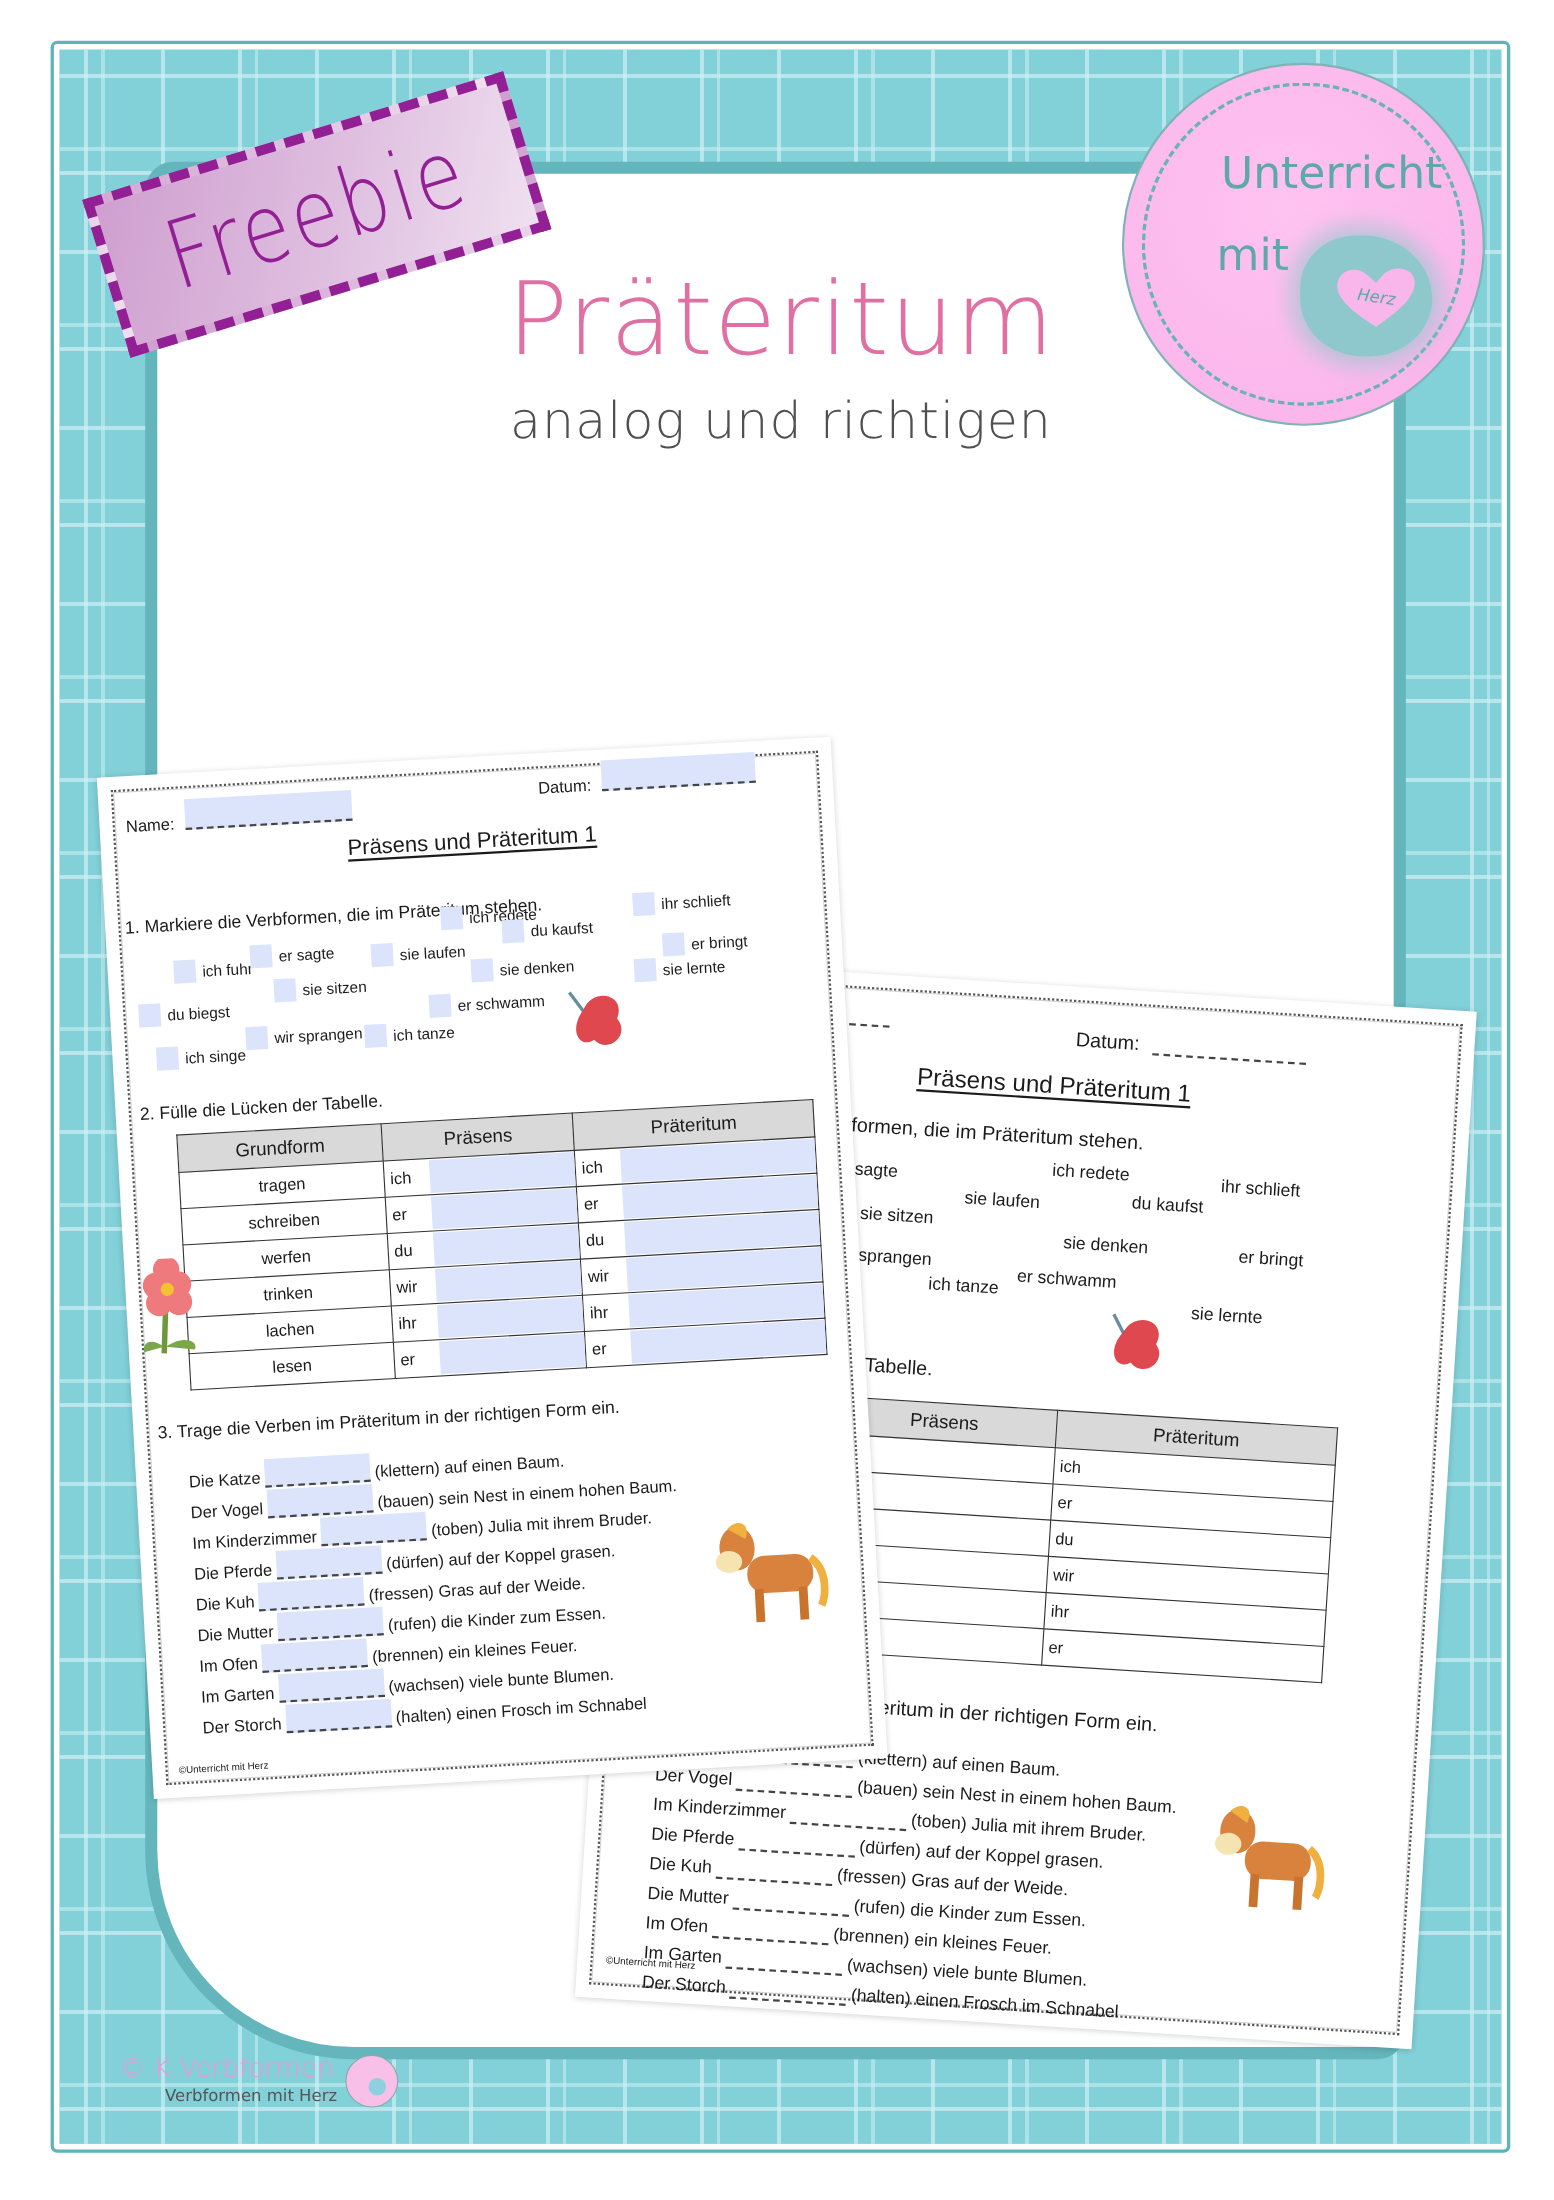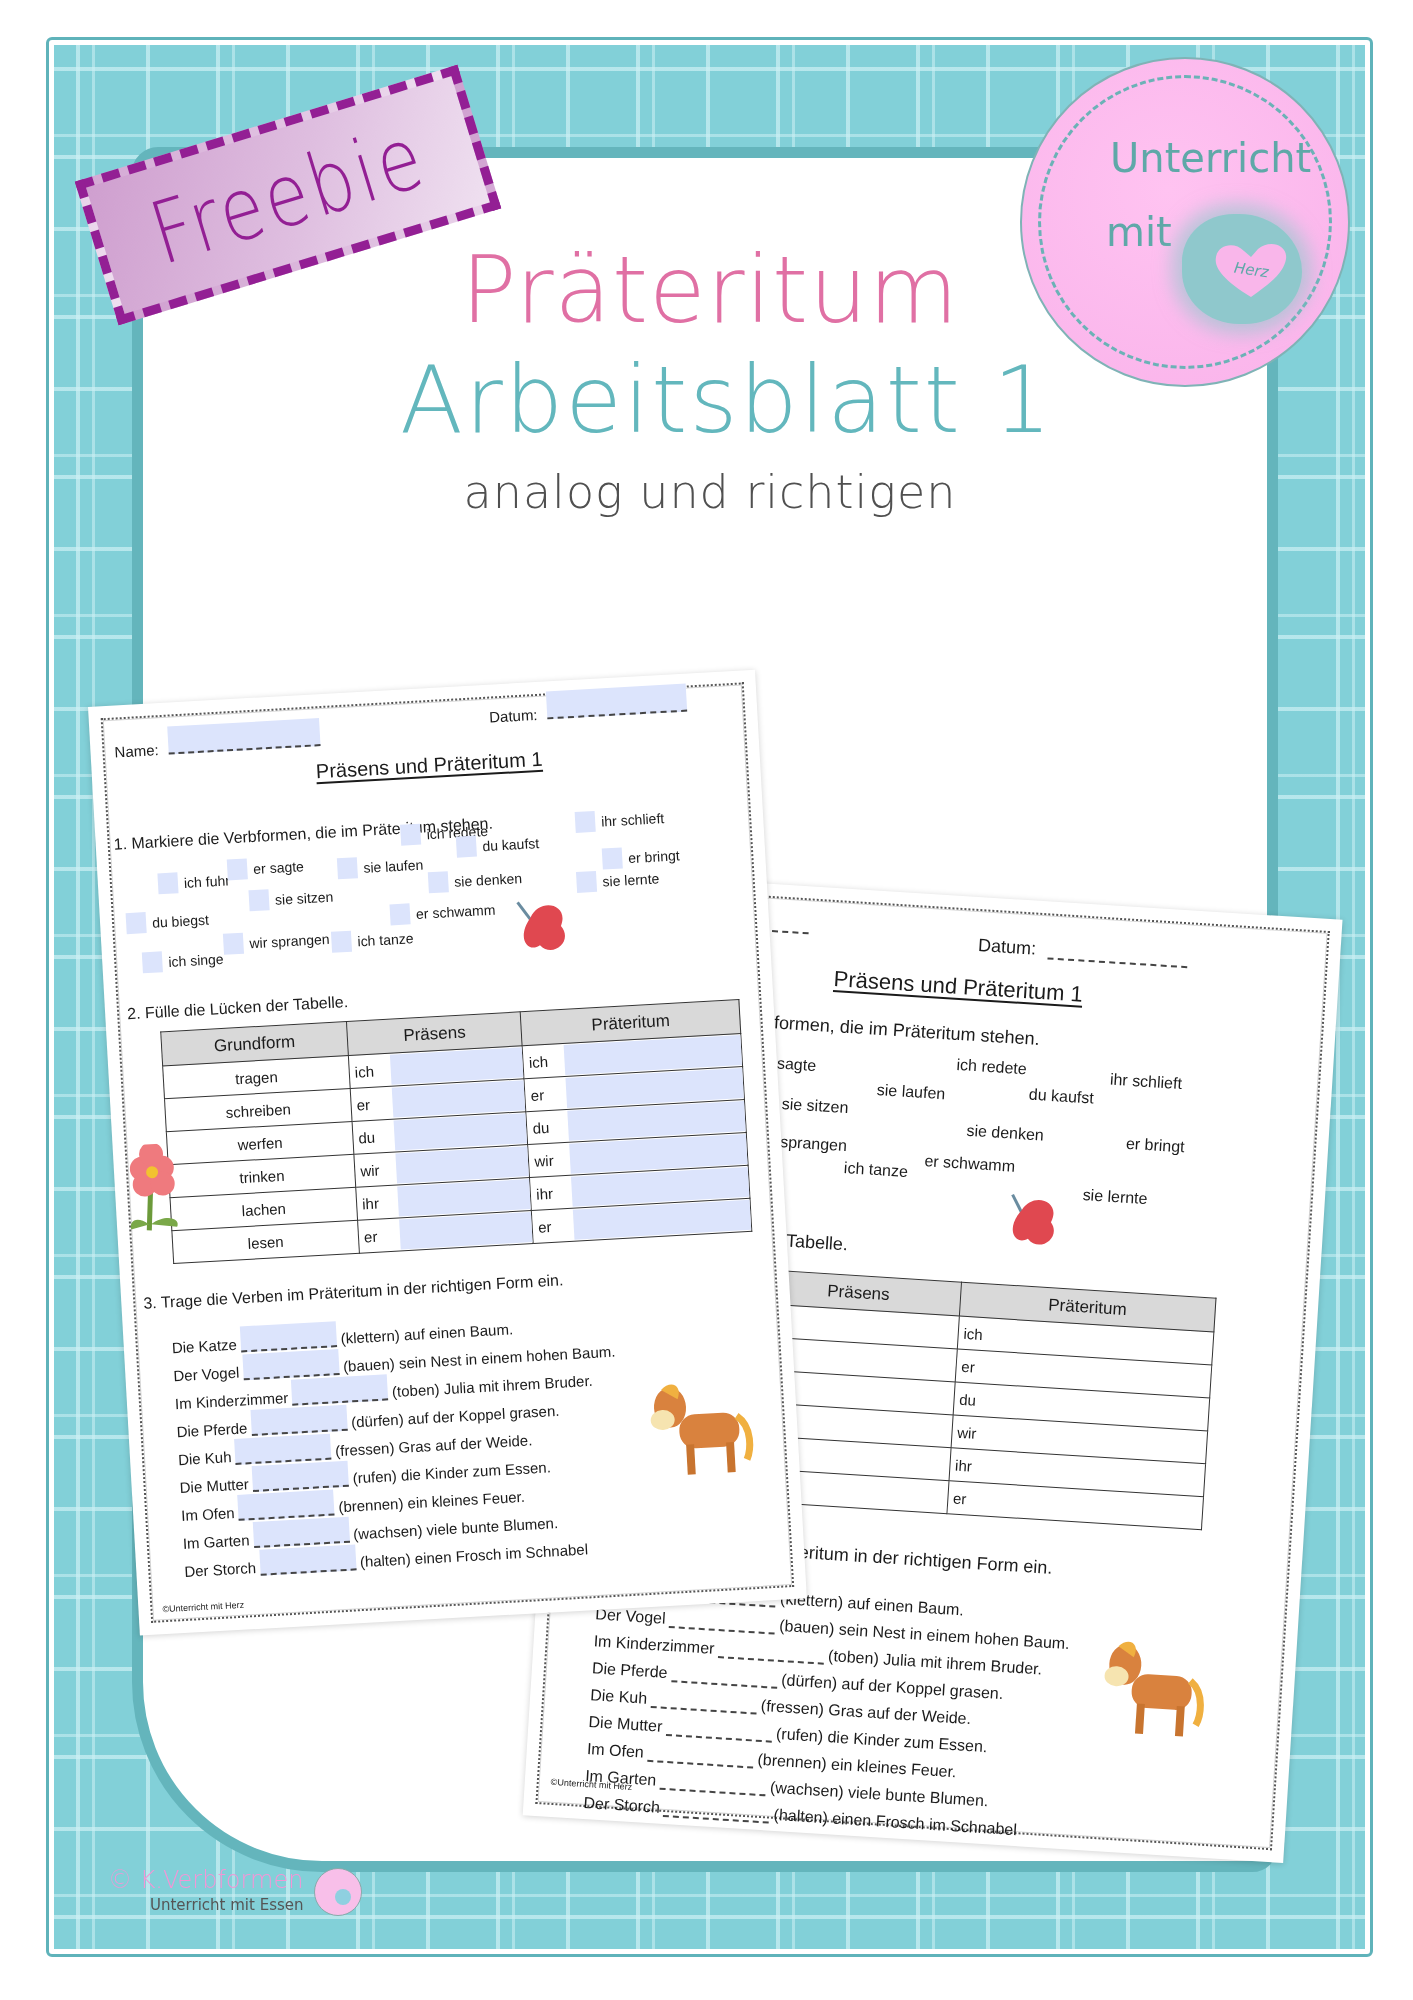--- a/index.html
+++ b/index.html
@@ -111,21 +111,20 @@
 </head>
 <body>
 
 <div class="frame">
   <div class="plaid"></div>
 </div>
 <div class="inner-card"></div>
 
 <div class="title-block">
   <div class="title-line title-pink l2">Präteritum</div>
-  <div class="title-line title-teal">Arbeitsblatt 1</div>
   <div class="title-line subtitle">analog und richtigen</div>
 </div>
 
 <div class="stamp">
   <div class="t1">Unterricht</div>
   <div class="t2">mit</div>
   <div class="splash"></div>
   <div class="heart">
     <svg viewBox="0 0 78 58" width="78" height="58">
         <path d="M39 56 C10 38 2 26 4 16 C6 4 22 0 32 10 L39 16 L46 8 C58 -2 76 4 74 18 C72 30 62 40 39 56 Z" fill="#f9b6ea"></path>
@@ -501,14 +500,14 @@
       <path d="M14 14 C24 4 36 10 30 24" fill="#f0b040"></path>
     </svg>
   <div class="abs foot" style="left:24px;top:900px;">©Unterricht mit Herz</div>
 </div>
 
 <div class="freebie">
   <span>Freebie</span>
 </div>
 
 <div class="copyright">© K.Verbformen</div>
-<div class="copyright2">Unterricht mit Essen</div>
+<div class="copyright2">Verbformen mit Herz</div>
 <div class="mini-stamp"></div>
 
 </body></html>

